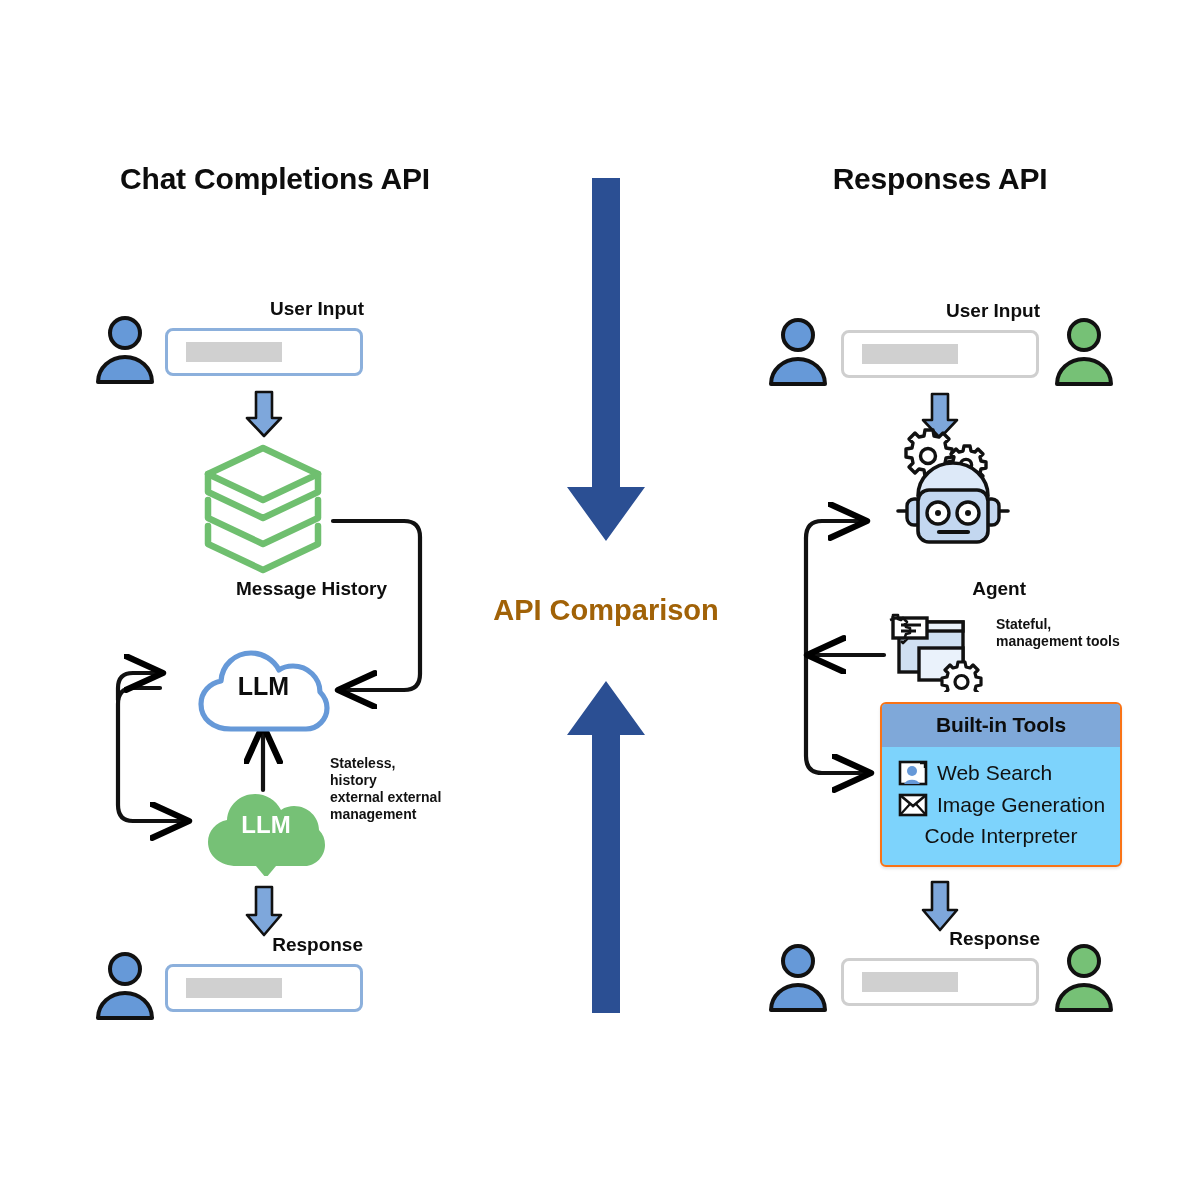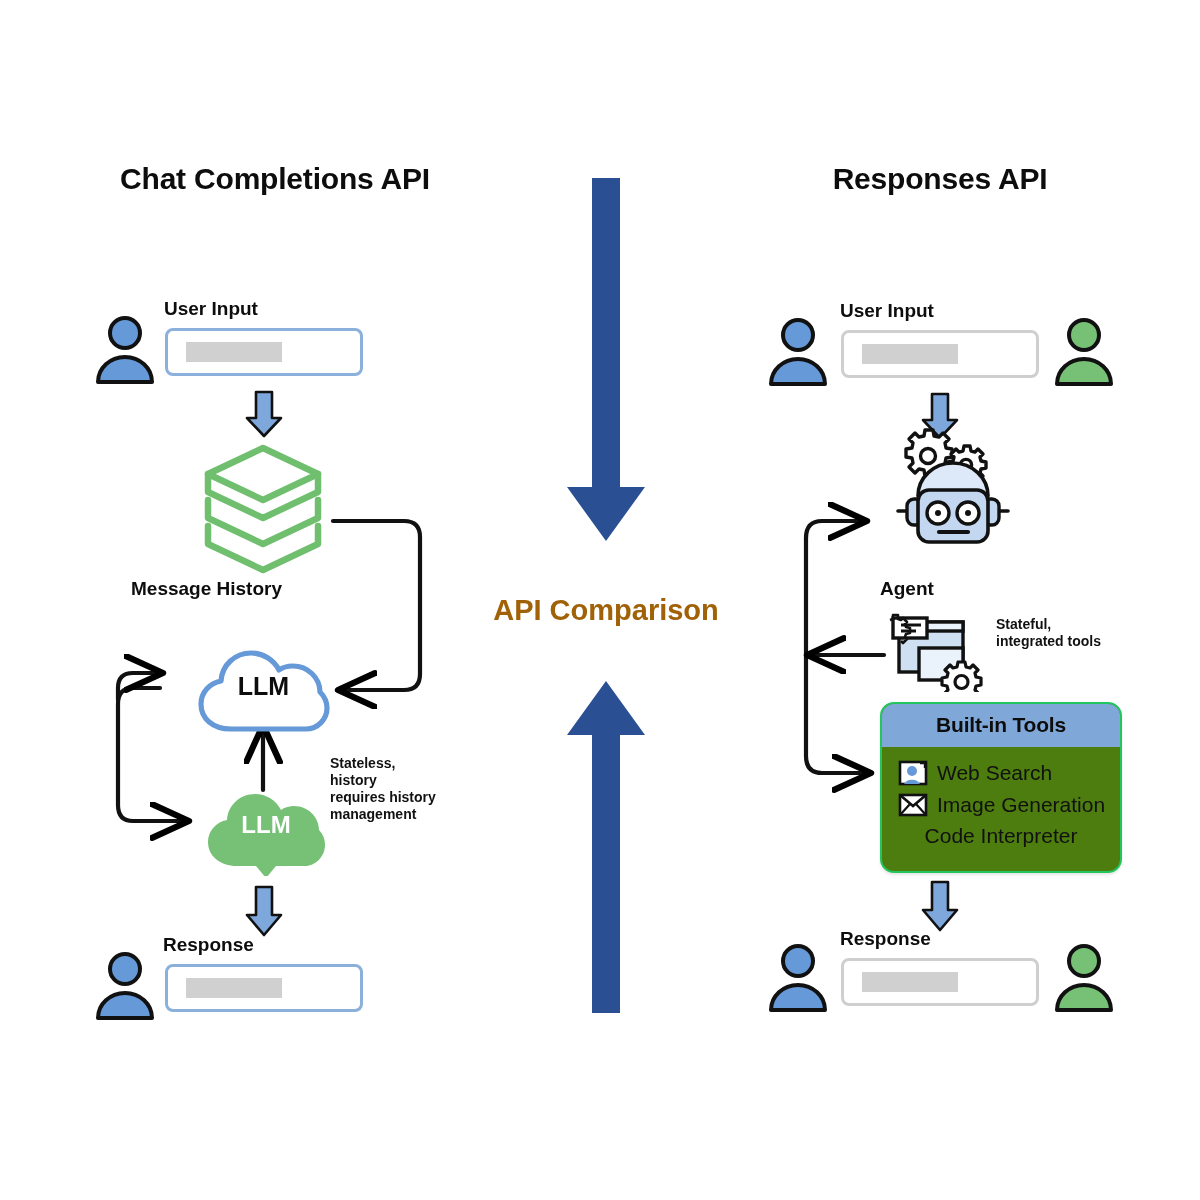--- a/index.html
+++ b/index.html
@@ -35,21 +35,21 @@
     color: #a16207;
     text-align: center;
     white-space: nowrap;
   }
 
   
   .caption {
     font-size: 19px;
     font-weight: bold;
     color: #0d0d0d;
-    text-align: left;
+    text-align: right;
     white-space: nowrap;
   }
   .note {
     font-size: 14px;
     font-weight: bold;
     color: #111111;
     line-height: 1.22;
   }
 
   
@@ -67,36 +67,36 @@
     background: #D0D0D0;
     margin-left: 18px;
   }
 
   
   .person { display: block; }
 
   
   .tools-panel {
     box-sizing: border-box;
-    border-radius: 14px;
-    border: 2px solid #22c55e;
-    background: #4d7c0f;
+    border-radius: 6px;
+    border: 2px solid #f97316;
+    background: #7dd3fc;
     overflow: hidden;
     box-shadow: 0 2px 3px rgba(0,0,0,0.10);
   }
   .tools-head {
     background: #7FA8D9;
     color: #0d0d0d;
     font-size: 21px;
     font-weight: bold;
     text-align: center;
     padding: 9px 0 10px 0;
     letter-spacing: -0.2px;
   }
-  .tools-body { padding: 10px 0 20px 0; }
+  .tools-body { padding: 10px 0 14px 0; }
   .tool-row {
     display: flex;
     align-items: center;
     gap: 9px;
     padding: 3px 0 3px 16px;
     font-size: 21px;
     color: #111111;
   }
   .tool-row.no-icon { justify-content: center; padding-left: 0; }
   .tool-ico { width: 30px; height: 26px; flex: none; }
@@ -156,21 +156,21 @@
 
   <svg class="abs" style="left:198px; top:440px;" width="130" height="150" viewBox="0 0 130 150">
     <g fill="none" stroke="#6FBF6F" stroke-width="6.5" stroke-linejoin="round" stroke-linecap="round">
       <path d="M65,8 L120,34 L65,60 L10,34 Z"></path>
       <path d="M10,34 L10,52 L65,78 L120,52 L120,34"></path>
       <path d="M10,60 L10,78 L65,104 L120,78 L120,60"></path>
       <path d="M10,86 L10,104 L65,130 L120,104 L120,86"></path>
     </g>
   </svg>
 
-  <div class="abs caption" style="left:131px; top:578px; width:240px;">Message History</div>
+  <div class="abs caption" style="left:147px; top:578px; width:240px;">Message History</div>
 
   <svg class="abs" style="left:196px; top:645px;" width="135" height="92" viewBox="0 0 135 92">
     <path d="M35,84 C16,84 5,73 5,59 C5,47 14,38 25,36 C26,20 39,8 55,8
              C67,8 78,15 83,25 C87,22 92,21 97,21 C112,21 124,33 124,47
              C128,51 131,57 131,63 C131,74 122,84 110,84 Z" fill="#ffffff" stroke="#6699D8" stroke-width="5.2" stroke-linejoin="round"></path>
   </svg>
   <div class="abs" style="left:196px; top:672px; width:135px; text-align:center;
        font-size:25px; font-weight:600; color:#0d0d0d;">LLM</div>
 
   <svg class="abs" style="left:204px; top:786px;" width="124" height="90" viewBox="0 0 124 90">
@@ -178,21 +178,21 @@
              C62,8 72,14 77,24 C81,21 86,20 90,20 C104,20 115,31 115,44
              C119,48 121,53 121,59 C121,70 112,80 101,80 Z" fill="#76C176"></path>
     <path d="M62,92 L52,80 L72,80 Z" fill="#76C176"></path>
   </svg>
   <div class="abs" style="left:204px; top:811px; width:124px; text-align:center;
        font-size:24px; font-weight:600; color:#ffffff;">LLM</div>
 
   <div class="abs note" style="left:322px; top:755px; width:210px;margin-left:8px;">
     <div>Stateless,</div>
     <div>history</div>
-    <div>requires history</div>
+    <div>external external</div>
     <div>management</div>
   </div>
 
   <svg class="abs" style="left:243px; top:885px;" width="42" height="52" viewBox="0 0 42 52">
     <path d="M13,2 L29,2 L29,30 L38,30 L21,50 L4,30 L13,30 Z" fill="#7EA7DB" stroke="#111" stroke-width="2.6" stroke-linejoin="round"></path>
   </svg>
 
   <div class="abs caption" style="left:163px; top:934px; width:200px;">Response</div>
 
   <svg class="abs person" style="left:95px; top:952px;" width="60" height="68" viewBox="0 0 60 68">
@@ -269,21 +269,21 @@
     <g stroke="#111" stroke-width="3.2" fill="#ffffff" stroke-linejoin="round">
       <path d="M68,56 l4,-1 1,-5 7,0 1,5 4,1 3,-3 5,5 -3,3 1,4 5,1 0,7 -5,1 -1,4 3,3 -5,5
                -3,-3 -4,1 -1,5 -7,0 -1,-5 -4,-1 -3,3 -5,-5 3,-3 -1,-4 -5,-1 0,-7 5,-1 1,-4
                -3,-3 5,-5 Z"></path>
       <circle cx="76.5" cy="70" r="6.5" fill="#ffffff"></circle>
     </g>
   </svg>
 
   <div class="abs note" style="left:996px; top:616px; width:200px;">
     <div>Stateful,</div>
-    <div>integrated tools</div>
+    <div>management tools</div>
   </div>
 
   <div class="abs tools-panel" style="left:880px; top:702px; width:242px;">
     <div class="tools-head">Built-in Tools</div>
     <div class="tools-body">
 
       <div class="tool-row">
         <svg class="tool-ico" viewBox="0 0 30 26">
           <rect x="2" y="2" width="26" height="22" fill="#ffffff" stroke="#111" stroke-width="2.6"></rect>
           <circle cx="14" cy="11" r="5" fill="#6699D8"></circle>

